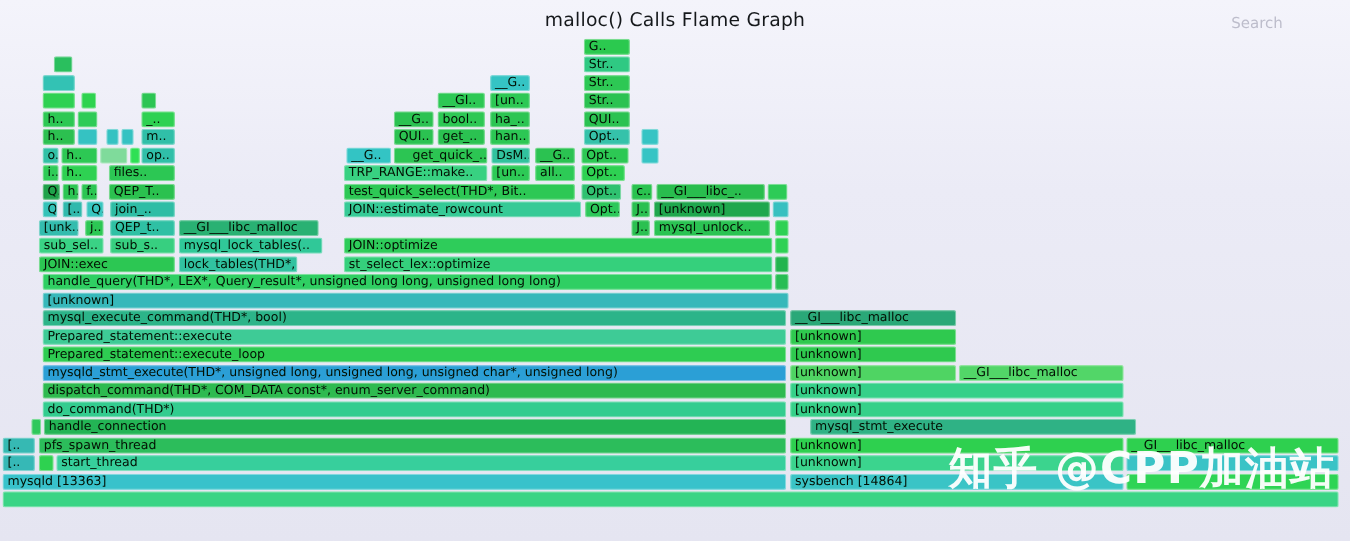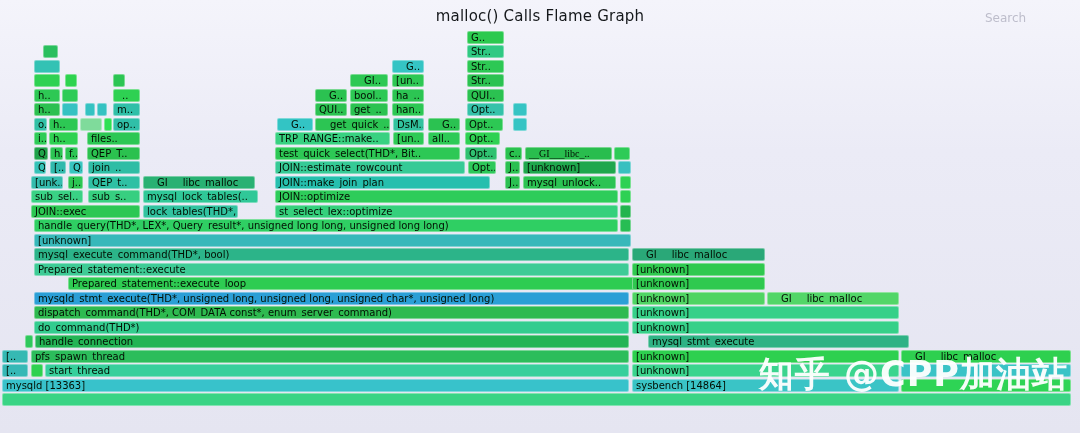--- a/index.html
+++ b/index.html
@@ -51,21 +51,21 @@
       <div class="frame" style="left: 25px; top: 335px; width: 8px; height: 13px; background: rgb(47, 200, 92);"></div>
       <div class="frame" style="left: 35px; top: 335px; width: 594px; height: 13px; background: rgb(35, 180, 85);">handle_connection</div>
       <div class="frame" style="left: 632px; top: 335px; width: 261px; height: 13px; background: rgb(47, 178, 133); margin-left: 16px;">mysql_stmt_execute</div>
       <div class="frame" style="left: 34px; top: 320.5px; width: 595px; height: 13px; background: rgb(51, 204, 143);">do_command(THD*)</div>
       <div class="frame" style="left: 632px; top: 320.5px; width: 267px; height: 13px; background: rgb(54, 208, 137);">[unknown]</div>
       <div class="frame" style="left: 34px; top: 306px; width: 595px; height: 13px; background: rgb(46, 186, 80);">dispatch_command(THD*, COM_DATA const*, enum_server_command)</div>
       <div class="frame" style="left: 632px; top: 306px; width: 267px; height: 13px; background: rgb(54, 208, 137);">[unknown]</div>
       <div class="frame" style="left: 34px; top: 291.5px; width: 595px; height: 13px; background: rgb(43, 159, 214);">mysqld_stmt_execute(THD*, unsigned long, unsigned long, unsigned char*, unsigned long)</div>
       <div class="frame" style="left: 632px; top: 291.5px; width: 133px; height: 13px; background: rgb(79, 212, 99);">[unknown]</div>
       <div class="frame" style="left: 767px; top: 291.5px; width: 132px; height: 13px; background: rgb(82, 214, 104);">__GI___libc_malloc</div>
-      <div class="frame" style="left: 34px; top: 277px; width: 595px; height: 13px; background: rgb(46, 204, 82); margin-left: 34px;">Prepared_statement::execute_loop</div>
+      <div class="frame" style="left: 34px; top: 277px; width: 595px; height: 13px; background: rgb(46, 204, 82);">Prepared_statement::execute_loop</div>
       <div class="frame" style="left: 632px; top: 277px; width: 133px; height: 13px; background: rgb(47, 201, 79);">[unknown]</div>
       <div class="frame" style="left: 34px; top: 262.5px; width: 595px; height: 13px; background: rgb(62, 203, 150);">Prepared_statement::execute</div>
       <div class="frame" style="left: 632px; top: 262.5px; width: 133px; height: 13px; background: rgb(47, 201, 79);">[unknown]</div>
       <div class="frame" style="left: 34px; top: 248px; width: 595px; height: 13px; background: rgb(44, 180, 137);">mysql_execute_command(THD*, bool)</div>
       <div class="frame" style="left: 632px; top: 248px; width: 133px; height: 13px; background: rgb(42, 168, 120);">__GI___libc_malloc</div>
       <div class="frame" style="left: 34px; top: 233.5px; width: 597px; height: 13px; background: rgb(55, 184, 186);">[unknown]</div>
       <div class="frame" style="left: 34px; top: 219px; width: 584px; height: 13px; background: rgb(47, 207, 99);">handle_query(THD*, LEX*, Query_result*, unsigned long long, unsigned long long)</div>
       <div class="frame" style="left: 620px; top: 219px; width: 11px; height: 13px; background: rgb(39, 189, 83);"></div>
       <div class="frame" style="left: 31px; top: 204.5px; width: 109px; height: 13px; background: rgb(44, 199, 83);">JOIN::exec</div>
       <div class="frame" style="left: 143px; top: 204.5px; width: 95px; height: 13px; background: rgb(49, 194, 160);">lock_tables(THD*, ..</div>
@@ -73,41 +73,40 @@
       <div class="frame" style="left: 620px; top: 204.5px; width: 11px; height: 13px; background: rgb(34, 180, 78);"></div>
       <div class="frame" style="left: 31px; top: 190px; width: 52px; height: 13px; background: rgb(58, 210, 133);">sub_sel..</div>
       <div class="frame" style="left: 88px; top: 190px; width: 52px; height: 13px; background: rgb(55, 207, 128);">sub_s..</div>
       <div class="frame" style="left: 143px; top: 190px; width: 115px; height: 13px; background: rgb(48, 200, 152);">mysql_lock_tables(..</div>
       <div class="frame" style="left: 275px; top: 190px; width: 343px; height: 13px; background: rgb(46, 204, 90);">JOIN::optimize</div>
       <div class="frame" style="left: 620px; top: 190px; width: 11px; height: 13px; background: rgb(46, 209, 84);"></div>
       <div class="frame" style="left: 31px; top: 175.5px; width: 32px; height: 13px; background: rgb(52, 188, 174);">[unk..</div>
       <div class="frame" style="left: 68px; top: 175.5px; width: 15px; height: 13px; background: rgb(44, 199, 84);">j..</div>
       <div class="frame" style="left: 88px; top: 175.5px; width: 52px; height: 13px; background: rgb(47, 192, 164);">QEP_t..</div>
       <div class="frame" style="left: 143px; top: 175.5px; width: 112px; height: 13px; background: rgb(41, 177, 115);">__GI___libc_malloc</div>
-      <div class="frame" style="left: 275px; top: 175.5px; width: 215px; height: 13px; background: rgb(38, 191, 174);">JOIN::make_join_plan</div>
       <div class="frame" style="left: 505px; top: 175.5px; width: 15px; height: 13px; background: rgb(43, 192, 81);">J..</div>
       <div class="frame" style="left: 523px; top: 175.5px; width: 93px; height: 13px; background: rgb(43, 195, 83);">mysql_unlock..</div>
       <div class="frame" style="left: 620px; top: 175.5px; width: 11px; height: 13px; background: rgb(46, 209, 84);"></div>
       <div class="frame" style="left: 34px; top: 161px; width: 12px; height: 13px; background: rgb(53, 194, 184);">Q..</div>
       <div class="frame" style="left: 50px; top: 161px; width: 16px; height: 13px; background: rgb(49, 185, 173);">[..</div>
       <div class="frame" style="left: 69px; top: 161px; width: 14px; height: 13px; background: rgb(56, 197, 192);">Q..</div>
       <div class="frame" style="left: 88px; top: 161px; width: 52px; height: 13px; background: rgb(47, 189, 165);">join_..</div>
       <div class="frame" style="left: 275px; top: 161px; width: 190px; height: 13px; background: rgb(54, 202, 150);">JOIN::estimate_rowcount</div>
       <div class="frame" style="left: 468px; top: 161px; width: 28px; height: 13px; background: rgb(45, 200, 90);">Opt..</div>
       <div class="frame" style="left: 505px; top: 161px; width: 15px; height: 13px; background: rgb(43, 192, 81);">J..</div>
       <div class="frame" style="left: 523px; top: 161px; width: 93px; height: 13px; background: rgb(31, 167, 77);">[unknown]</div>
       <div class="frame" style="left: 618px; top: 161px; width: 13px; height: 13px; background: rgb(56, 192, 192);"></div>
       <div class="frame" style="left: 34px; top: 146.5px; width: 14px; height: 13px; background: rgb(31, 162, 74);">Q..</div>
       <div class="frame" style="left: 50px; top: 146.5px; width: 13px; height: 13px; background: rgb(44, 197, 83);">h..</div>
       <div class="frame" style="left: 65px; top: 146.5px; width: 13px; height: 13px; background: rgb(44, 197, 83);">f..</div>
       <div class="frame" style="left: 87px; top: 146.5px; width: 53px; height: 13px; background: rgb(43, 193, 79);">QEP_T..</div>
       <div class="frame" style="left: 275px; top: 146.5px; width: 185px; height: 13px; background: rgb(45, 200, 85);">test_quick_select(THD*, Bit..</div>
       <div class="frame" style="left: 465px; top: 146.5px; width: 32px; height: 13px; background: rgb(47, 193, 112);">Opt..</div>
       <div class="frame" style="left: 505px; top: 146.5px; width: 17px; height: 13px; background: rgb(42, 194, 79);">c..</div>
-      <div class="frame" style="left: 525px; top: 146.5px; width: 87px; height: 13px; background: rgb(41, 189, 78); font-family: Liberation Serif, serif;">__GI___libc_..</div>
+      <div class="frame" style="left: 525px; top: 146.5px; width: 87px; height: 13px; background: rgb(41, 189, 78);">__GI___libc_..</div>
       <div class="frame" style="left: 614px; top: 146.5px; width: 16px; height: 13px; background: rgb(45, 203, 87);"></div>
       <div class="frame" style="left: 34px; top: 132px; width: 13px; height: 13px; background: rgb(46, 203, 87);">i..</div>
       <div class="frame" style="left: 49px; top: 132px; width: 29px; height: 13px; background: rgb(46, 209, 82);">h..</div>
       <div class="frame" style="left: 87px; top: 132px; width: 53px; height: 13px; background: rgb(44, 199, 84);">files..</div>
       <div class="frame" style="left: 275px; top: 132px; width: 115px; height: 13px; background: rgb(56, 209, 129);">TRP_RANGE::make..</div>
       <div class="frame" style="left: 393px; top: 132px; width: 31px; height: 13px; background: rgb(45, 202, 86);">[un..</div>
       <div class="frame" style="left: 428px; top: 132px; width: 32px; height: 13px; background: rgb(45, 202, 86);">all..</div>
       <div class="frame" style="left: 465px; top: 132px; width: 35px; height: 13px; background: rgb(46, 209, 82);">Opt..</div>
       <div class="frame" style="left: 34px; top: 117.5px; width: 13px; height: 13px; background: rgb(50, 192, 166);">o..</div>
       <div class="frame" style="left: 49px; top: 117.5px; width: 29px; height: 13px; background: rgb(45, 200, 84);">h..</div>

